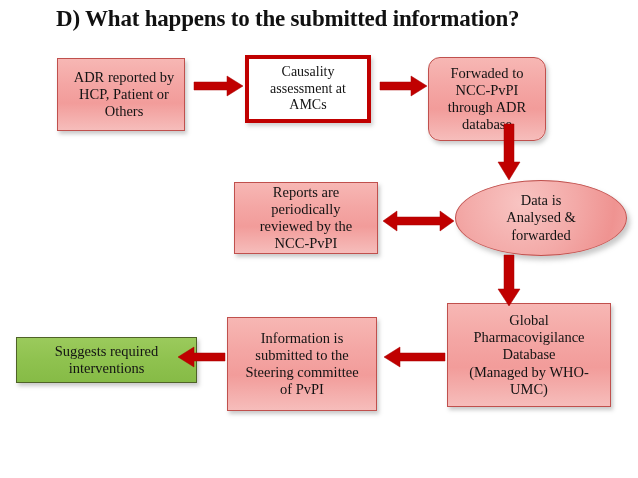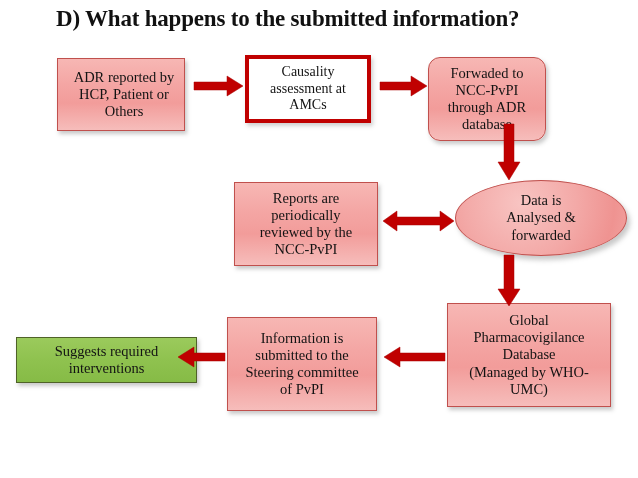--- a/index.html
+++ b/index.html
@@ -70,21 +70,21 @@
     background: radial-gradient(circle at 38% 30%, #f8c4c2 0%, #f3a9a7 48%, #ef9391 80%, #f2a3a1 100%);
     border: 1px solid #c0504d;
     box-shadow: 3px 4px 5px rgba(120,120,120,0.40);
   }
 
   
   #node-adr      { left: 57px;  top: 58px;  width: 128px; height: 73px; font-size: 14.5px; justify-content: flex-start; text-align: center; }
   #node-adr .txt { padding-left: 10px; }
   #node-causality{ left: 245px; top: 55px;  width: 126px; height: 68px; font-size: 14px; }
   #node-forwarded{ left: 428px; top: 57px;  width: 118px; height: 84px; font-size: 14.5px; border-radius: 12px; }
-  #node-reports  { left: 234px; top: 182px; width: 144px; height: 84px; font-size: 14.5px; align-items: center; }
+  #node-reports  { left: 234px; top: 182px; width: 144px; height: 72px; font-size: 14.5px; align-items: center; }
   #node-data     { left: 455px; top: 180px; width: 172px; height: 76px; font-size: 14.5px; }
   #node-global   { left: 447px; top: 303px; width: 164px; height: 104px; font-size: 14.5px; }
   #node-info     { left: 227px; top: 317px; width: 150px; height: 94px; font-size: 14.5px; }
   #node-suggests { left: 16px;  top: 337px; width: 181px; height: 46px; font-size: 14.5px; }
 
   
   .arrow { position: absolute; }
   .arrow svg { display: block; overflow: visible; }
 </style>
 </head>

